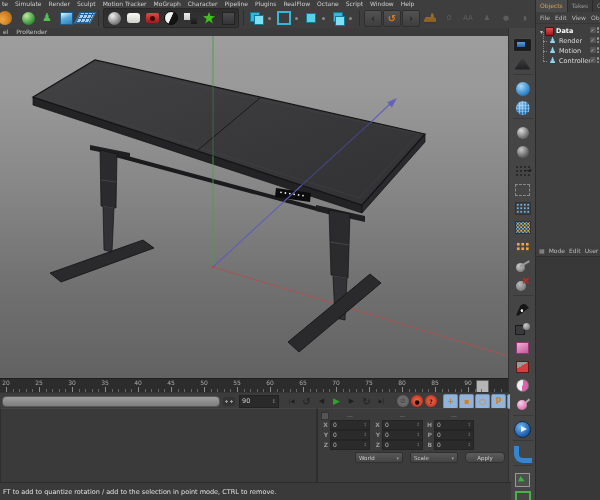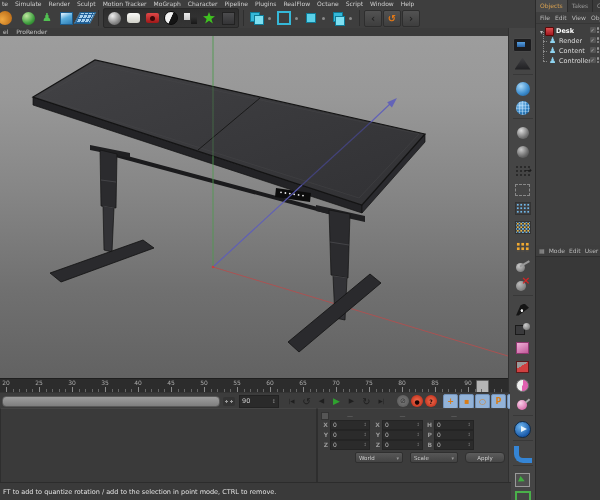--- a/index.html
+++ b/index.html
@@ -289,20 +289,40 @@
       <div class="tcell nav">
         <span>‹</span>
       </div>
       <div class="tcell nav">
         <span class="orange">↺</span>
       </div>
       <div class="tcell nav">
         <span>›</span>
       </div>
     </div>
+  <div class="tright">
+      <div class="tcell dim">
+        <i class="ticon excavator-icon"></i>
+      </div>
+      <div class="tcell dim">
+        <span>0</span>
+      </div>
+      <div class="tcell dim">
+        <span>AA</span>
+      </div>
+      <div class="tcell dim">
+        <span>♟</span>
+      </div>
+      <div class="tcell dim">
+        <span>●</span>
+      </div>
+      <div class="tcell dim">
+        <span>◗</span>
+      </div>
+    </div>
 </div>
 
 <div id="vpmenu" class="abs">
     <span class="vmi">el</span>
     <span class="vmi">ProRender</span>
   </div>
 
 <div id="viewport" class="abs">
   <svg width="508" height="342">
     <defs>
@@ -447,21 +467,21 @@
   <div class="omenu">
       <span>File</span>
       <span>Edit</span>
       <span>View</span>
       <span>Objects</span>
     </div>
   <div class="otree">
       <div class="trow">
         <span class="expander">▾</span>
         <span class="null-object-icon"></span>
-        <span class="tlabel root">Desk</span>
+        <span class="tlabel root">Data</span>
         <span class="togs">
           <span class="tcheck">✓</span>
           <span class="tdots">
             <i></i>
             <i></i>
           </span>
         </span>
       </div>
       <div class="trow child">
         <span class="figure-object-icon"></span>
@@ -469,21 +489,21 @@
         <span class="togs">
           <span class="tcheck">✓</span>
           <span class="tdots">
             <i></i>
             <i></i>
           </span>
         </span>
       </div>
       <div class="trow child">
         <span class="figure-object-icon"></span>
-        <span class="tlabel">Content</span>
+        <span class="tlabel">Motion</span>
         <span class="togs">
           <span class="tcheck">✓</span>
           <span class="tdots">
             <i></i>
             <i></i>
           </span>
         </span>
       </div>
       <div class="trow child">
         <span class="figure-object-icon"></span>

